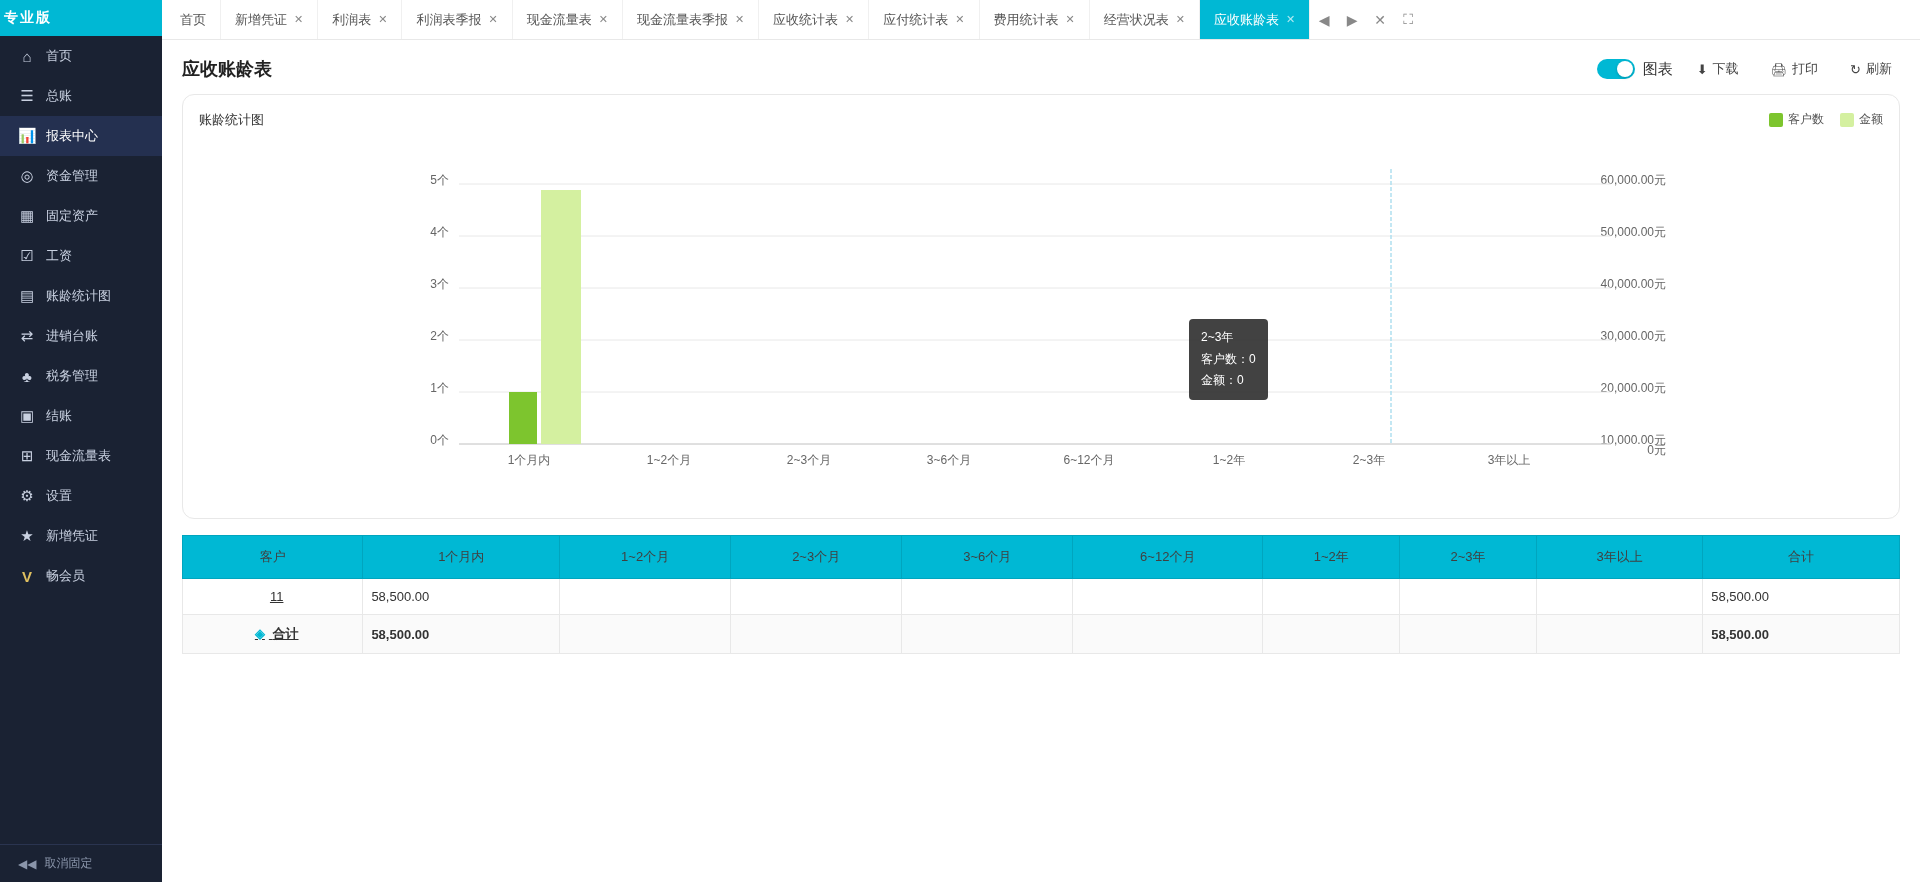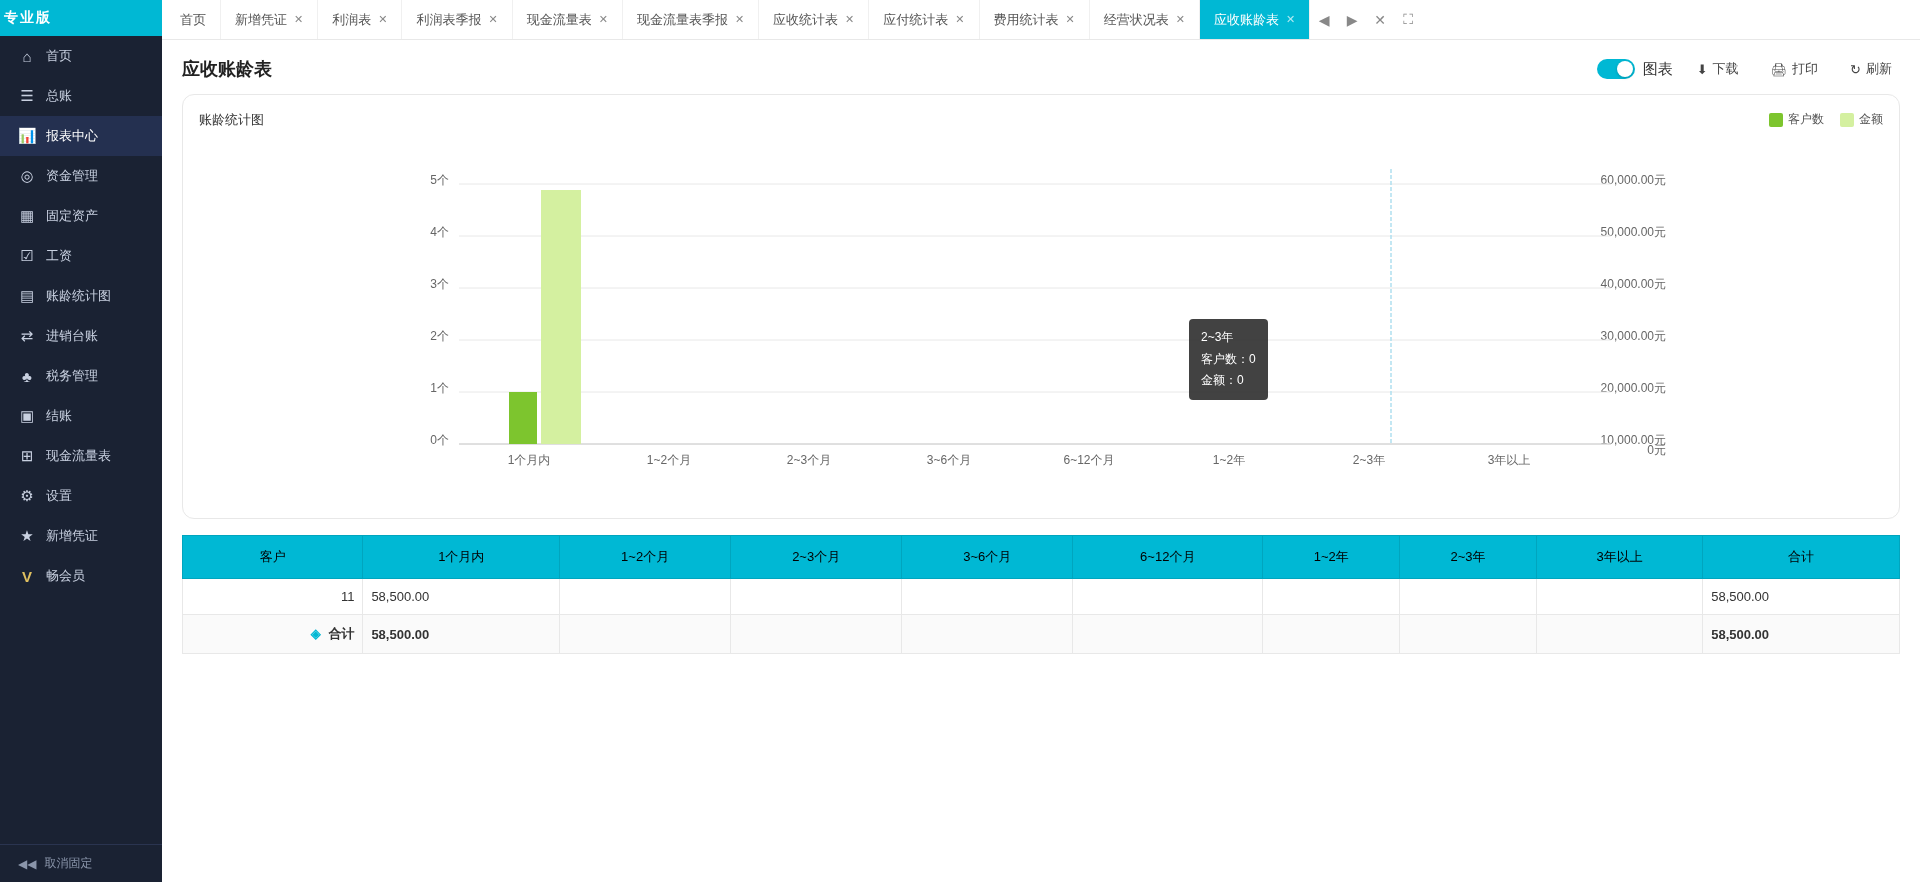--- a/index.html
+++ b/index.html
@@ -222,40 +222,41 @@
     .table-container {
       margin: 16px 20px 0;
     }
     .data-table {
       width: 100%;
       border-collapse: collapse;
       font-size: 13px;
     }
     .data-table thead tr {
       background: #00b8d4;
-      color: #000000;
+      color: #404040;
     }
     .data-table thead th {
       padding: 12px 8px;
       text-align: center;
       font-weight: normal;
       border: 1px solid #00a5be;
     }
     .data-table tbody tr {
       background: #fff;
     }
     .data-table tbody td {
       padding: 10px 8px;
       text-align: left;
       border: 1px solid #e8e8e8;
       color: #333;
     }
     .data-table tbody td:first-child {
-      text-align: right;
+      text-align: center;
       padding-left: 16px;
+      text-decoration: underline;
     }
     .total-row td {
       font-weight: bold;
       background: #fafafa;
       margin-top: 16px;
     }
     .total-icon {
       color: #00b8d4;
       margin-right: 4px;
     }

